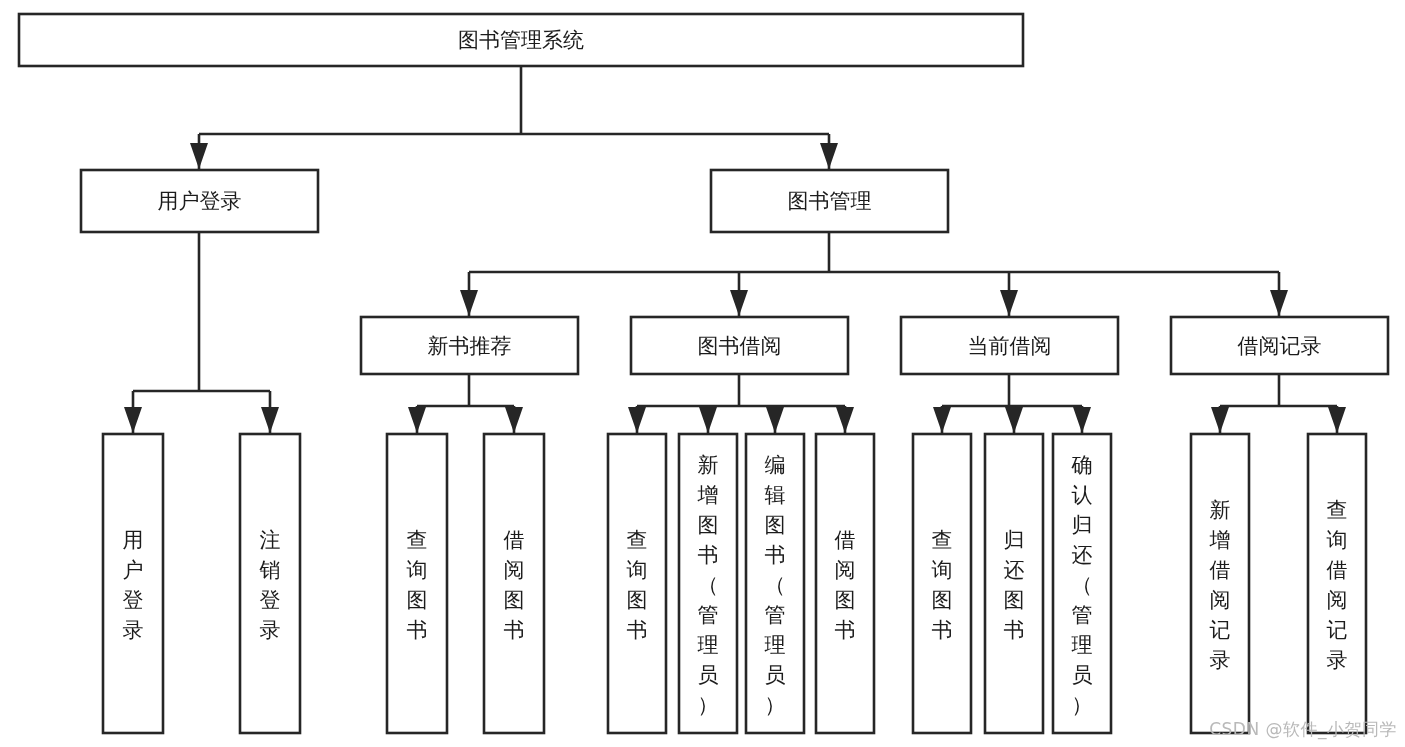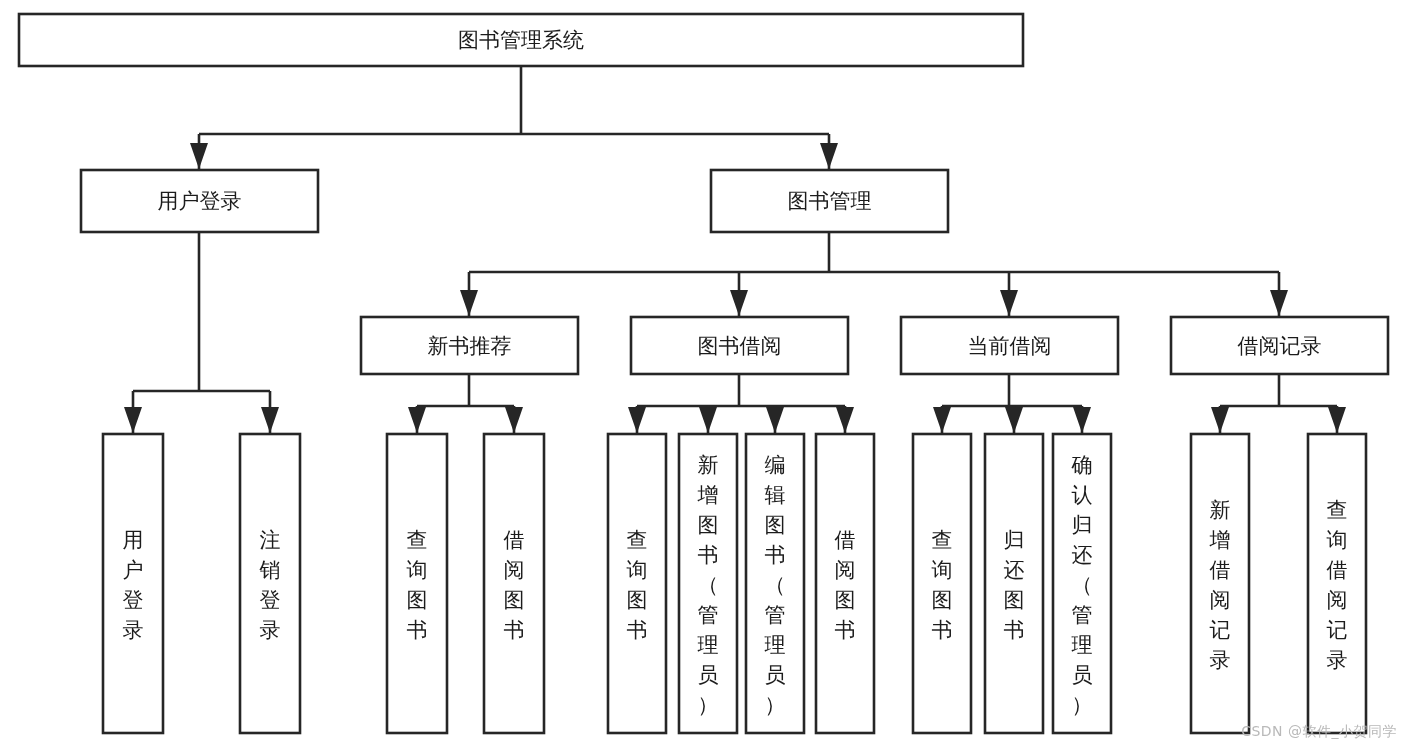--- a/index.html
+++ b/index.html
@@ -53,21 +53,21 @@
     font-family: "DejaVu Sans", "Liberation Sans", sans-serif;
     font-size: 21px;
     fill: #1c1c1c;
     text-anchor: middle;
   }
   .watermark {
     position: absolute;
     right: 8px;
     bottom: 6px;
     font-family: "DejaVu Sans", "Liberation Sans", sans-serif;
-    font-size: 14px;
+    font-size: 17px;
     color: #b9b9b9;
     letter-spacing: 0.5px;
     white-space: nowrap;
     pointer-events: none;
   }
 </style>
 </head>
 <body>
 
 <div id="diagram-root">

